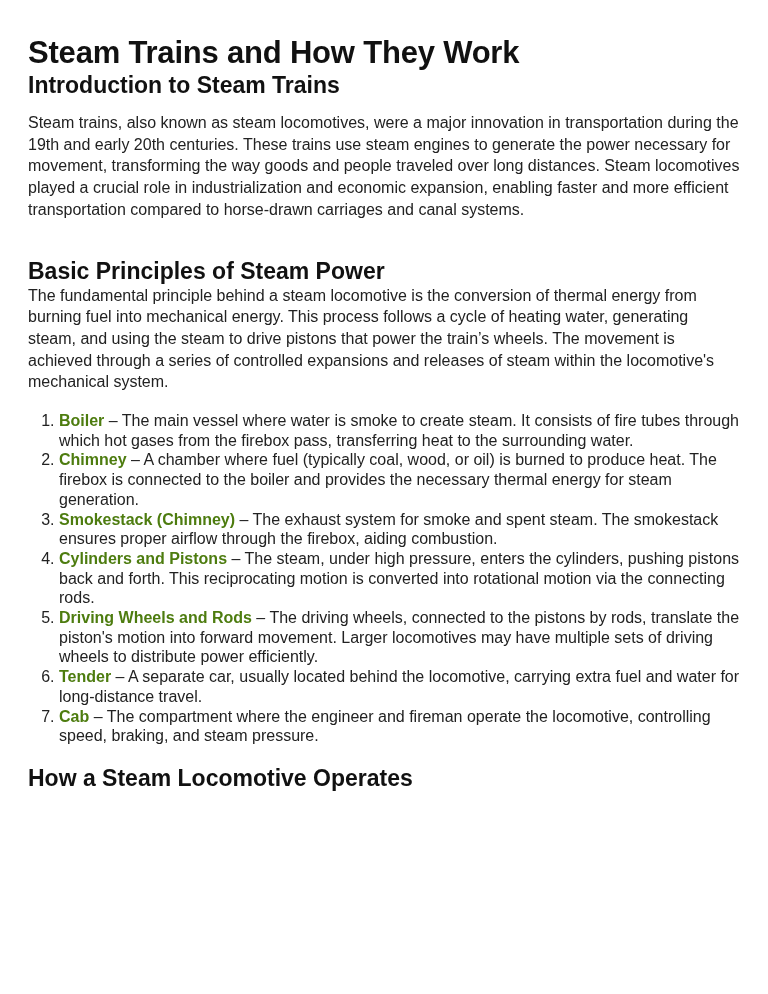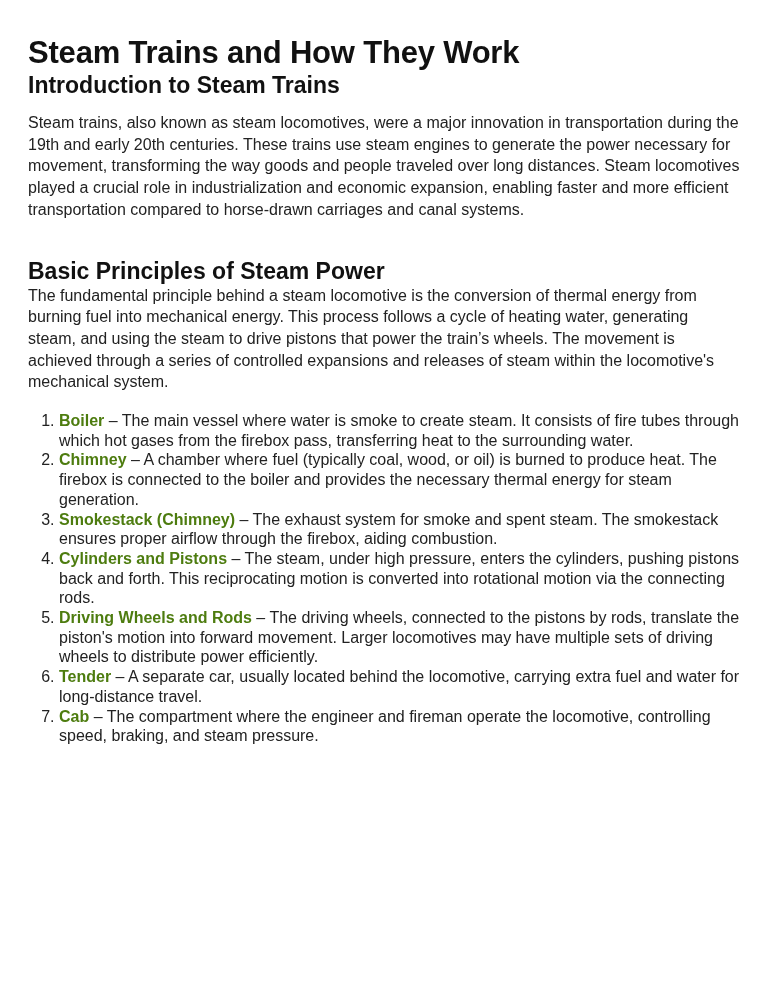--- a/index.html
+++ b/index.html
@@ -50,13 +50,14 @@
   <ol>
     <li><b>Boiler</b><span> – The main vessel where water is smoke to create steam. It consists of fire tubes through which hot gases from the firebox pass, transferring heat to the surrounding water.</span></li>
     <li><b>Chimney</b><span> – A chamber where fuel (typically coal, wood, or oil) is burned to produce heat. The firebox is connected to the boiler and provides the necessary thermal energy for steam generation.</span></li>
     <li><b>Smokestack (Chimney)</b><span> – The exhaust system for smoke and spent steam. The smokestack ensures proper airflow through the firebox, aiding combustion.</span></li>
     <li><b>Cylinders and Pistons</b><span> – The steam, under high pressure, enters the cylinders, pushing pistons back and forth. This reciprocating motion is converted into rotational motion via the connecting rods.</span></li>
     <li><b>Driving Wheels and Rods</b><span> – The driving wheels, connected to the pistons by rods, translate the piston's motion into forward movement. Larger locomotives may have multiple sets of driving wheels to distribute power efficiently.</span></li>
     <li><b>Tender</b><span> – A separate car, usually located behind the locomotive, carrying extra fuel and water for long-distance travel.</span></li>
     <li><b>Cab</b><span> – The compartment where the engineer and fireman operate the locomotive, controlling speed, braking, and steam pressure.</span></li>
   </ol>
 
+  <h2 class="h-how">How a Steam Locomotive Operates</h2>
 </div>
 
 </body></html>

